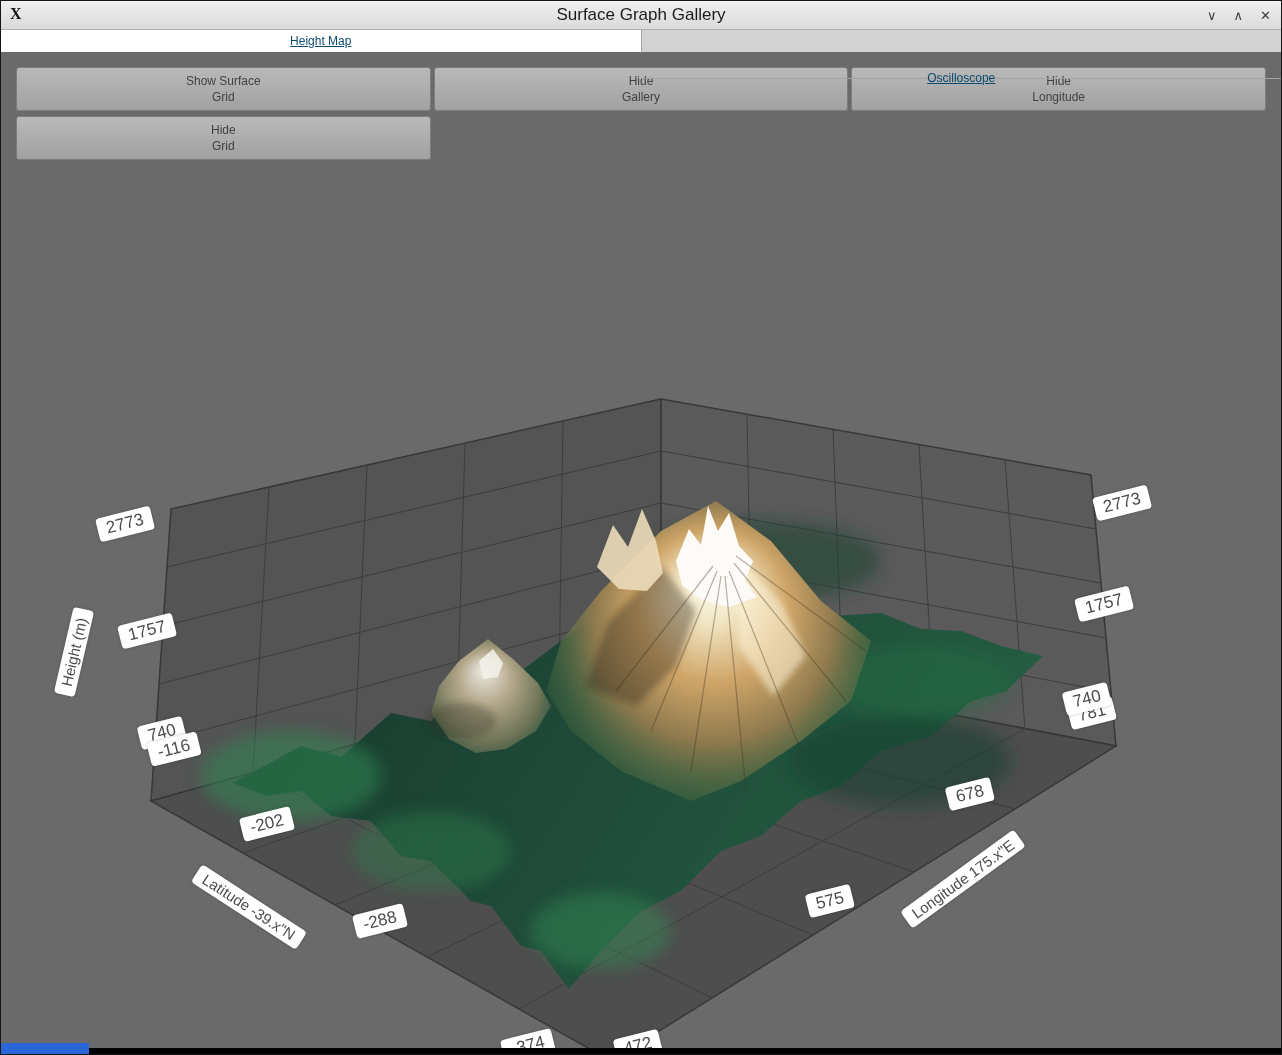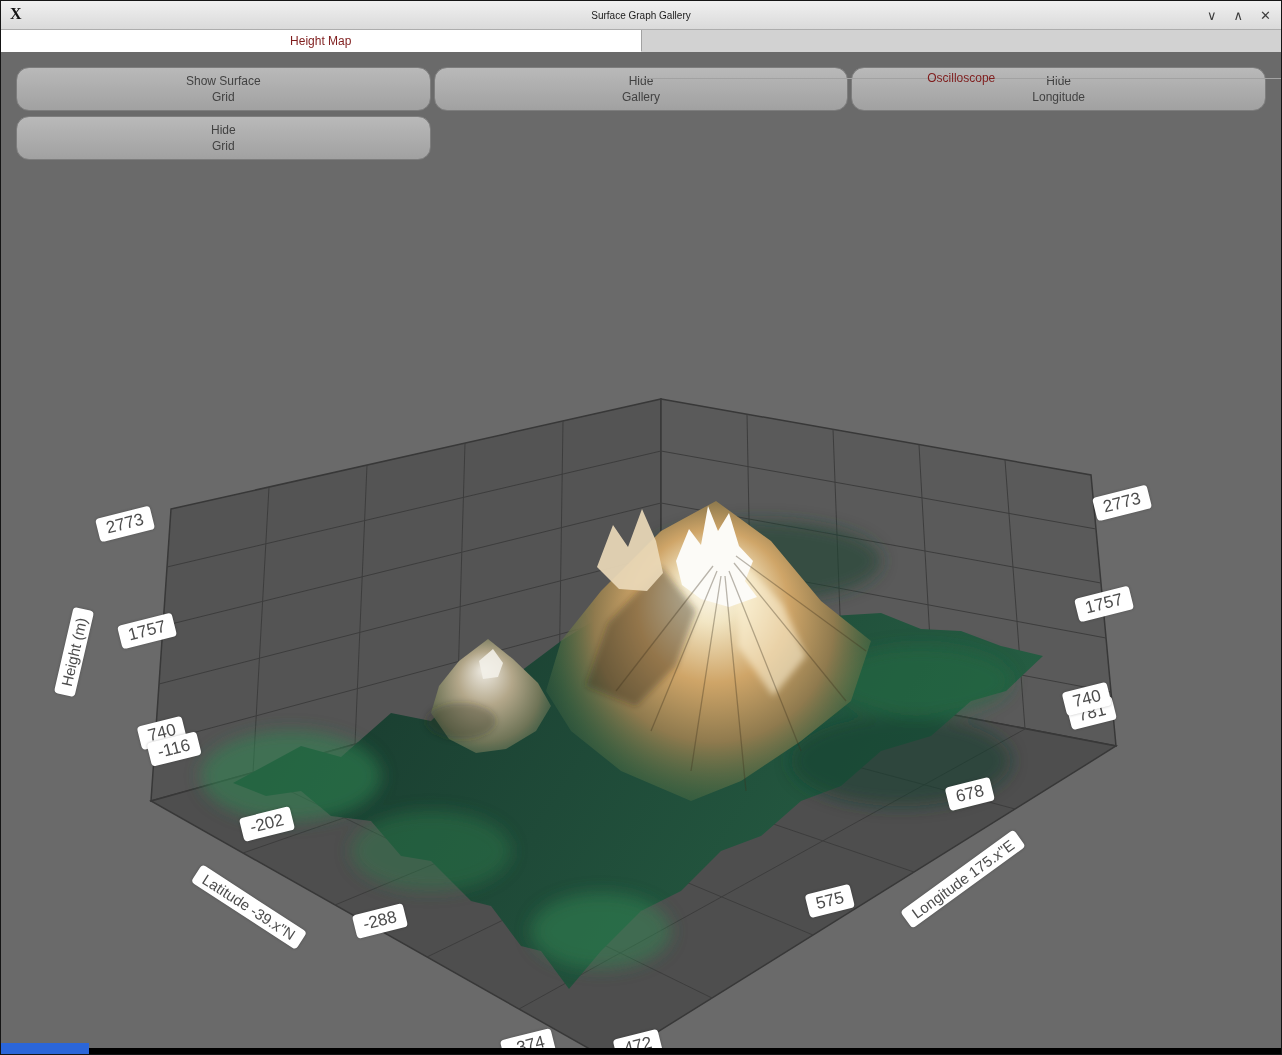--- a/index.html
+++ b/index.html
@@ -10,35 +10,35 @@
   }
   
   .titlebar{
     position:relative;z-index:4;height:28px;
     background:linear-gradient(#f0f0f0,#dadada);
     border-bottom:1px solid #adadad;
     display:flex;align-items:center;justify-content:center;
   }
   .app-icon{position:absolute;left:9px;top:4px;font-family:"Liberation Serif","DejaVu Serif",serif;
     font-weight:bold;font-size:16px;color:#111;line-height:18px;}
-  .win-title{font-size:10px;color:#1c1c1c;}
+  .win-title{font-size:17px;color:#1c1c1c;}
   .win-controls{position:absolute;right:10px;top:0;height:28px;display:flex;align-items:center;gap:17px;
     font-size:13px;color:#3c3c3c;}
   .win-controls span{cursor:default;}
   
   .tabbar{position:relative;z-index:4;height:22px;display:flex;background:#d2d2d2;}
-  .tab{flex:1;display:flex;align-items:center;justify-content:center;font-size:12px;color:#7f1d1d;
-    background:#d2d2d2;border-right:1px solid #a2a2a2;border-bottom:1px solid #a2a2a2;box-sizing:border-box;}
+  .tab{flex:1;display:flex;align-items:center;justify-content:center;font-size:12px;color:#0c4a6e;
+    background:#d2d2d2;border-right:1px solid #a2a2a2;border-bottom:1px solid #a2a2a2;box-sizing:border-box;text-decoration:underline;}
   .tab:last-child{border-right:none;margin-top:48px;}
   .tab.selected{background:#ffffff;border-bottom-color:#ffffff;}
   
   .toolbar{position:relative;z-index:3;padding:15px 15px 0 15px;
     display:grid;grid-template-columns:repeat(3,1fr);gap:5px 3px;}
   .btn{height:42px;display:flex;flex-direction:column;align-items:center;justify-content:center;
-    background:linear-gradient(#b9b9b9,#a1a1a1);border:1px solid #7d7d7d;border-radius:13px;
+    background:linear-gradient(#b9b9b9,#a1a1a1);border:1px solid #7d7d7d;border-radius:3px;
     font-size:12px;line-height:16px;color:#424242;}
   
   .plot-svg{position:absolute;left:0;top:0;width:1282px;height:1055px;z-index:1;}
   .labels{position:absolute;left:0;top:0;right:0;bottom:0;z-index:2;pointer-events:none;}
   .lab{position:absolute;background:#ffffff;border-radius:4px;padding:2px 9px;font-size:17px;color:#4c4c4c;
     white-space:nowrap;box-shadow:0 0 3px rgba(0,0,0,.25);
     transform:translate(-50%,-50%) rotate(var(--r,0deg));}
   .lab.title{font-size:15px;color:#4c4c4c;}
   
   .bottom-black{position:absolute;left:0;right:0;bottom:0;height:6px;background:#000;z-index:6;}

